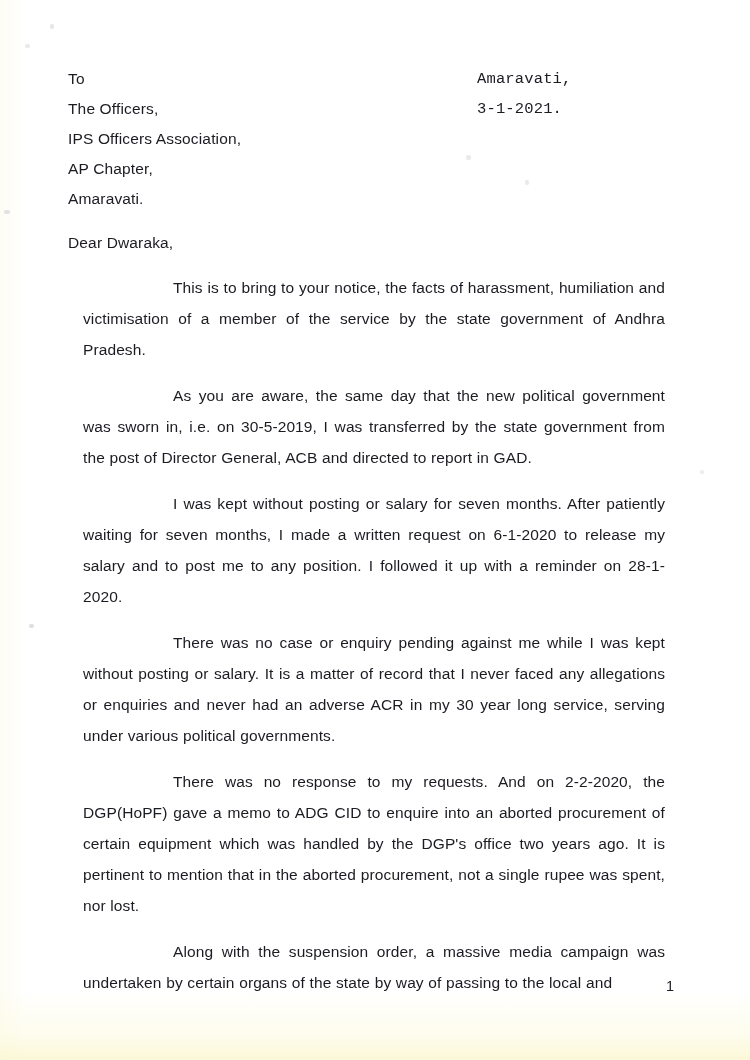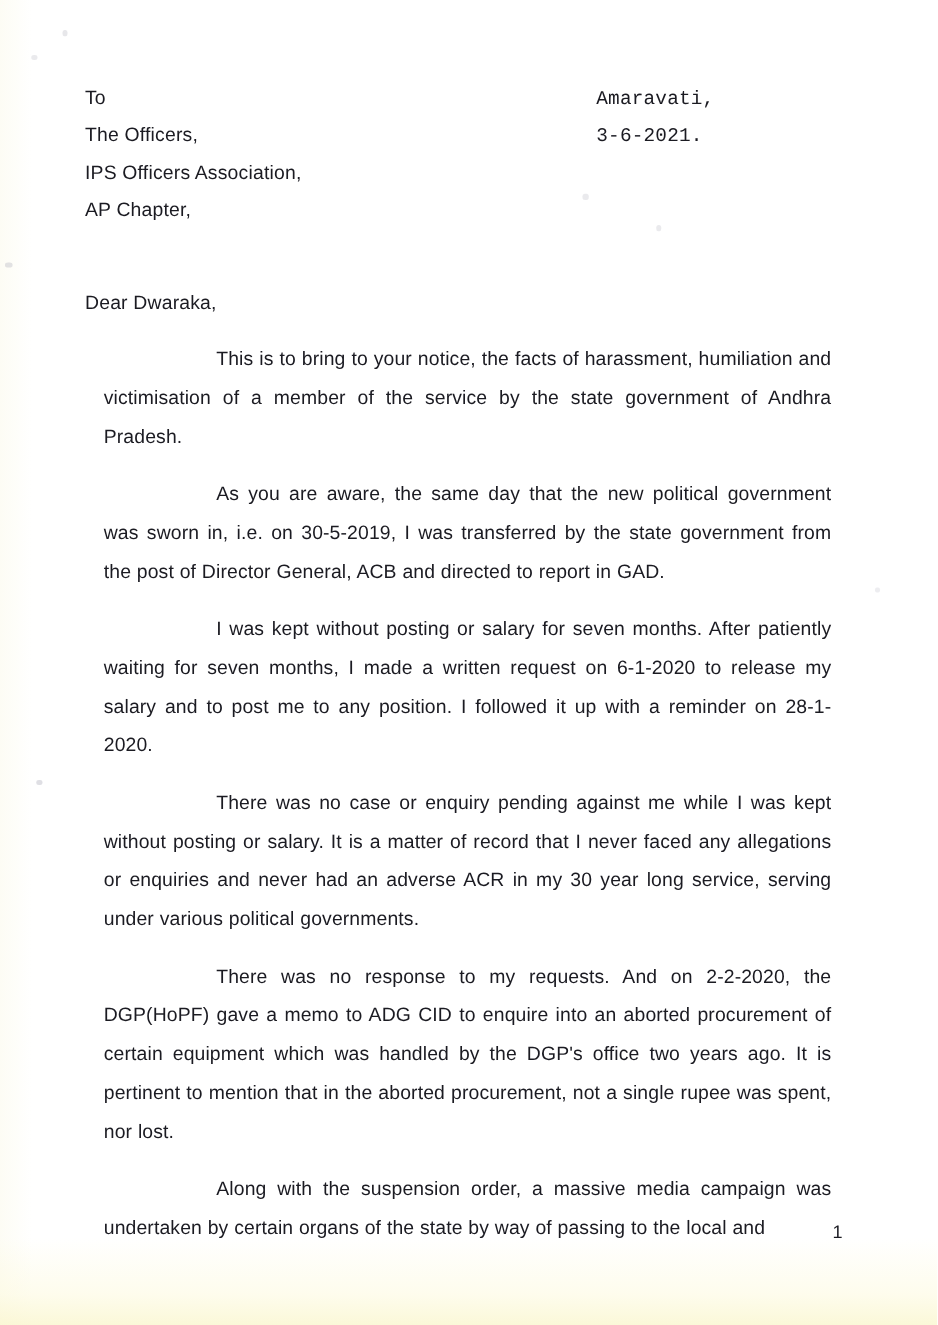--- a/index.html
+++ b/index.html
@@ -138,25 +138,26 @@
   <div class="speck" style="left:525px;top:180px;width:4px;height:5px;opacity:.3;"></div>
   <div class="speck" style="left:700px;top:470px;width:4px;height:4px;opacity:.25;"></div>
 
   <div class="content">
 
     <div class="addr-block">
       <div class="addr-line">To</div>
       <div class="addr-line">The Officers,</div>
       <div class="addr-line">IPS Officers Association,</div>
       <div class="addr-line">AP Chapter,</div>
+      <div class="addr-line">Amaravati.</div>
     </div>
 
     <div class="place-block">
       <div class="place-line">Amaravati,</div>
-      <div class="place-line">3-6-2021.</div>
+      <div class="place-line">3-1-2021.</div>
     </div>
 
     <div class="salutation">Dear Dwaraka,</div>
 
     <div class="body-block">
       <p class="para">This is to bring to your notice, the facts of harassment, humiliation and victimisation of a member of the service by the state government of Andhra Pradesh.</p>
       <p class="para">As you are aware, the same day that the new political government was sworn in, i.e. on 30-5-2019, I was transferred by the state government from the post of Director General, ACB and directed to report in GAD.</p>
       <p class="para">I was kept without posting or salary for seven months. After patiently waiting for seven months, I made a written request on 6-1-2020 to release my salary and to post me to any position. I followed it up with a reminder on 28-1-2020.</p>
       <p class="para">There was no case or enquiry pending against me while I was kept without posting or salary. It is a matter of record that I never faced any allegations or enquiries and never had an adverse ACR in my 30 year long service, serving under various political governments.</p>
       <p class="para">There was no response to my requests. And on 2-2-2020, the DGP(HoPF) gave a memo to ADG CID to enquire into an aborted procurement of certain equipment which was handled by the DGP's office two years ago. It is pertinent to mention that in the aborted procurement, not a single rupee was spent, nor lost.</p>

